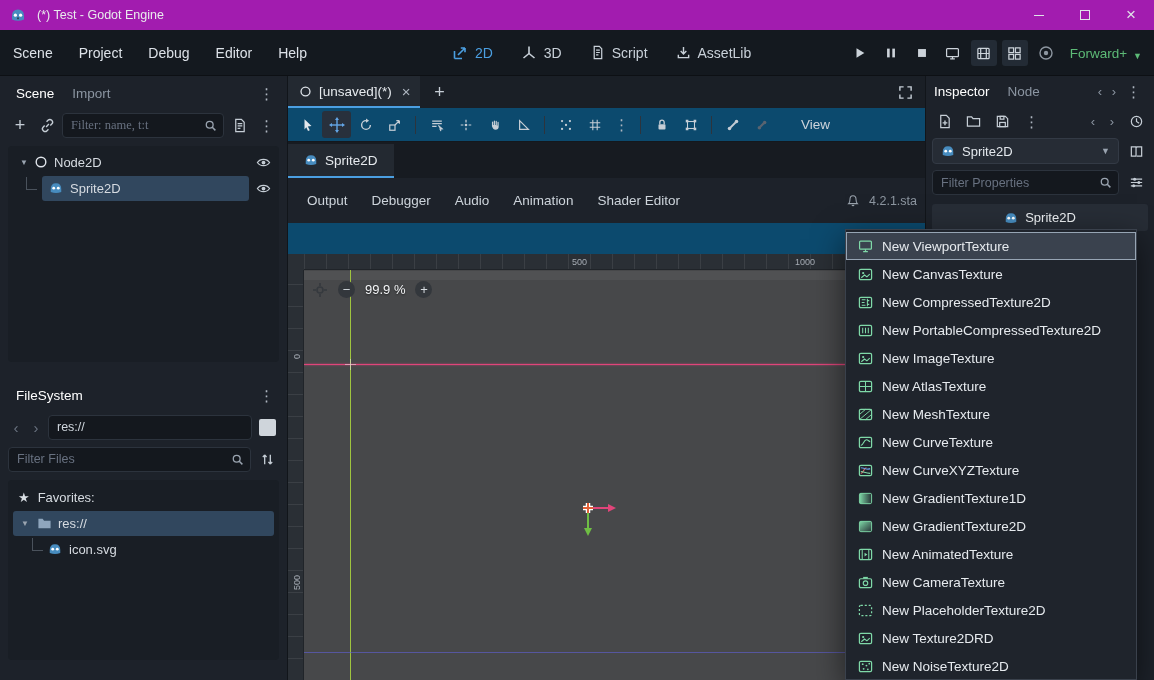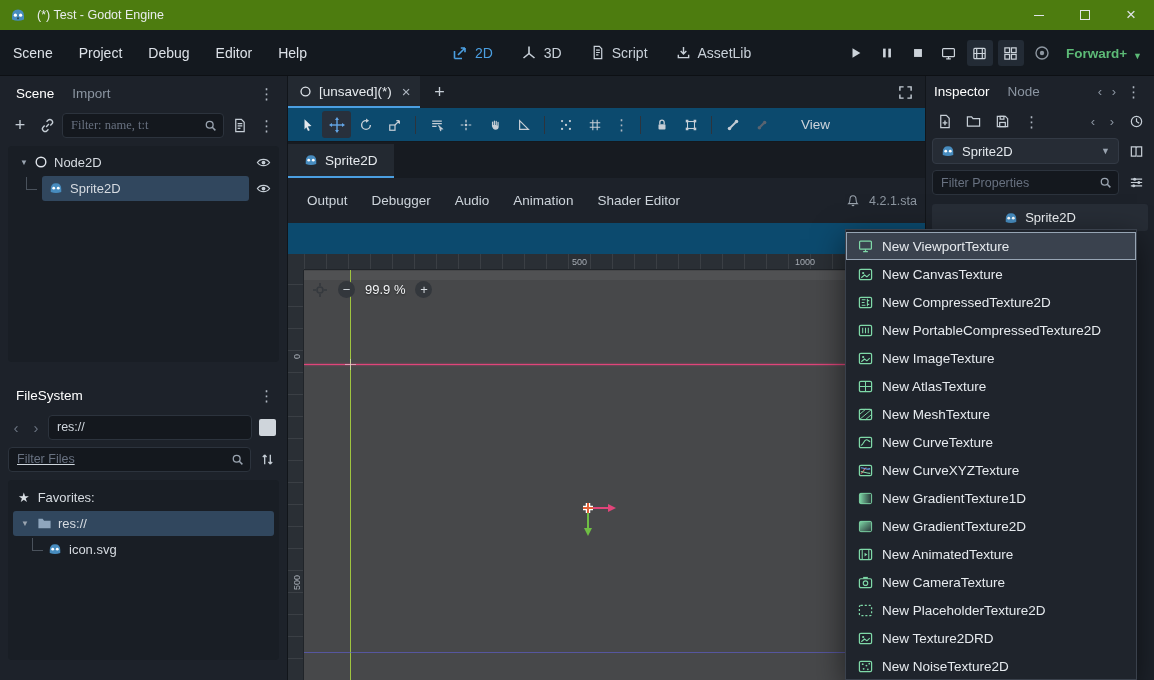--- a/index.html
+++ b/index.html
@@ -7,31 +7,31 @@
        font-family:"Liberation Sans",sans-serif;font-size:13px;color:#dfe4ea}
   .abs{position:absolute}
   .row{display:flex;align-items:center}
   svg{display:block}
   .ibtn{display:flex;align-items:center;justify-content:center;min-width:24px;height:24px;border-radius:3px;color:#c6ced6}
   .dots{font-size:15px;color:#aeb6c0;padding:0 5px;line-height:1}
   .vsep{width:1px;height:18px;background:#2d343d;margin:0 6px}
   input{font-family:"Liberation Sans",sans-serif}
   .tin{background:#14181e;border:1px solid #2c333d;border-radius:4px;color:#cfd6dd;height:25px;padding:0 26px 0 8px;font-size:12.5px;outline:none}
   .tin::placeholder{color:#687180}
-  #titlebar{top:0;left:0;width:100%;height:30px;background:#4d7c0f;display:flex;align-items:center}
+  #titlebar{top:0;left:0;width:100%;height:30px;background:#a21caf;display:flex;align-items:center}
   #titlebar .t{font-size:12.5px;color:#e9eced;margin-left:7px}
   .wbtn{width:46px;height:30px;display:flex;align-items:center;justify-content:center;color:#dfe3e8}
   #menubar{top:30px;left:0;width:100%;height:46px;background:#14191f;border-bottom:1px solid #0d1014;display:flex;align-items:center}
   .menu-item{padding:0 13px;font-size:14px;color:#dde2e8}
   .ws{display:flex;align-items:center;gap:7px;padding:0 14px;font-size:14px;color:#c9d1d9}
   .ws.active{color:#4b9fe1}
   #runbar{right:6px;top:30px;height:46px;display:flex;align-items:center;gap:5px}
   .runbtn{width:26px;height:26px;display:flex;align-items:center;justify-content:center;border-radius:3px}
   .runbtn.boxed{background:#232b35}
-  #renderer{display:flex;align-items:flex-end;gap:6px;color:#5dbb77;font-size:13.5px;font-weight:bold;padding:0 6px}
+  #renderer{display:flex;align-items:flex-end;gap:6px;color:#5dbb77;font-size:13.5px;font-weight:normal;padding:0 6px}
   .dock-tab{font-size:13.5px;margin-right:18px;color:#8b95a1}
   .dock-tab.active{color:#ffffff}
   .treebox{background:#191e25;border-radius:4px}
   .trow{display:flex;align-items:center;height:26px;padding:0 8px 0 10px;color:#d6dbe1}
   .sel{background:#31475e;border-radius:3px}
   .branch{width:11px;height:13px;border-left:1px solid #4a525c;border-bottom:1px solid #4a525c;margin:-10px 5px 0 4px}
   .chev{font-size:8px;color:#9aa4b0;width:12px;text-align:center}
   .divider{width:1px;background:#11151a}
   #center{top:76px;left:288px;width:637px;bottom:0;background:#0c4a6e}
   #scenetabs{height:32px;background:#1a1f26;display:flex;align-items:center}
@@ -256,21 +256,21 @@
       <span class="dots">⋮</span>
     </div>
     <div class="row" style="height:30px;gap:4px;margin-top:4px">
       <span class="ibtn" style="min-width:16px;color:#6a7380;font-size:15px">‹</span>
       <span class="ibtn" style="min-width:16px;color:#6a7380;font-size:15px">›</span>
       <input class="tin" style="flex: 1 1 0%; padding-right: 8px;" value="res://">
       <span style="width:17px;height:17px;background:#cfd5db;border-radius:2px;margin:0 3px"></span>
     </div>
     <div class="row" style="height:30px;gap:4px;margin-top:2px">
       <span class="row" style="position:relative;flex:1">
-        <input class="tin" style="width: 100%; text-decoration: underline;" placeholder="Filter Files">
+        <input class="tin" style="width: 100%;" placeholder="Filter Files">
         <span class="abs" style="right:7px">
             <svg width="13" height="13" viewBox="0 0 16 16">
               <circle cx="7" cy="7" r="4.2" fill="none" stroke="#9aa4b0" stroke-width="1.6"></circle>
               <line x1="10.2" y1="10.2" x2="14" y2="14" stroke="#9aa4b0" stroke-width="1.8"></line>
             </svg>
           </span>
       </span>
       <span class="ibtn">
           <svg width="15" height="15" viewBox="0 0 16 16" stroke="#c6ced6" stroke-width="1.4" fill="none">
             <path d="M5 3 V13 M5 3 L3 5.5 M5 3 L7 5.5"></path>

